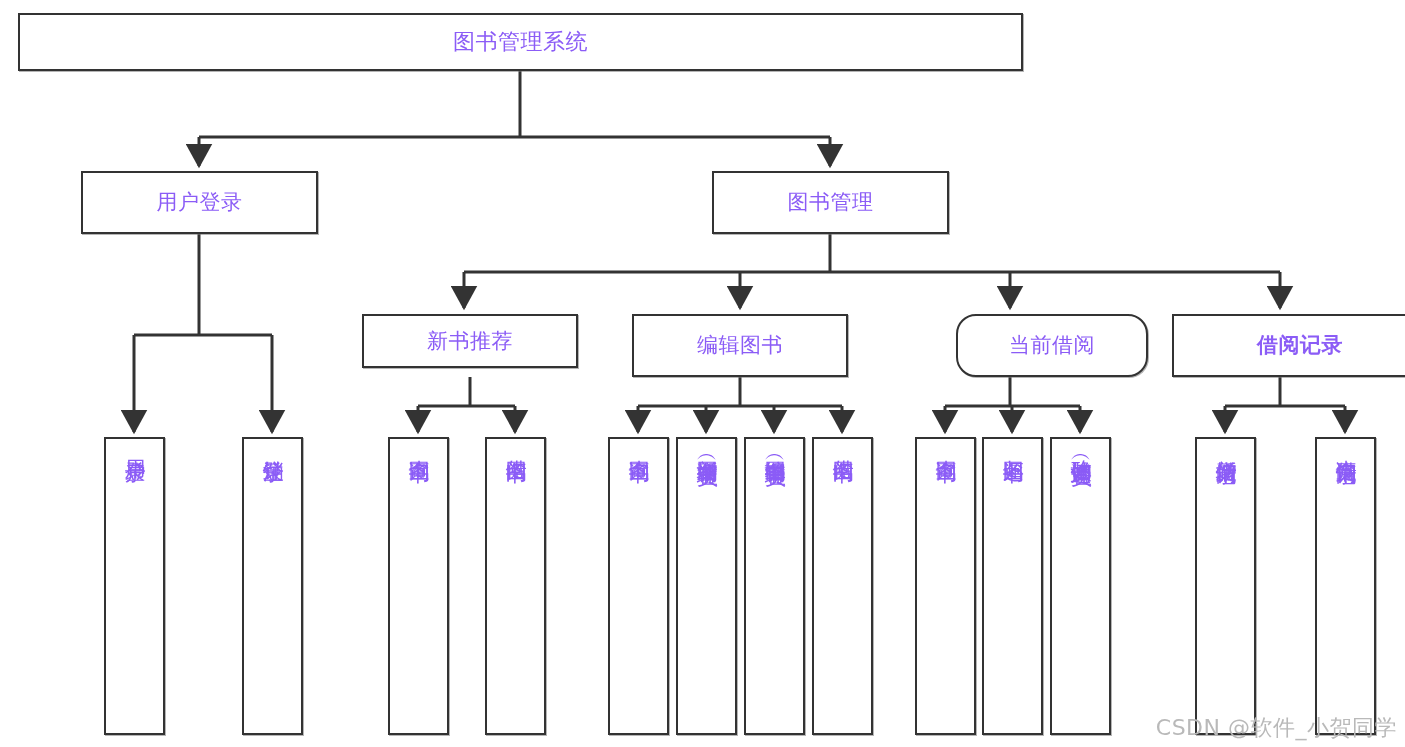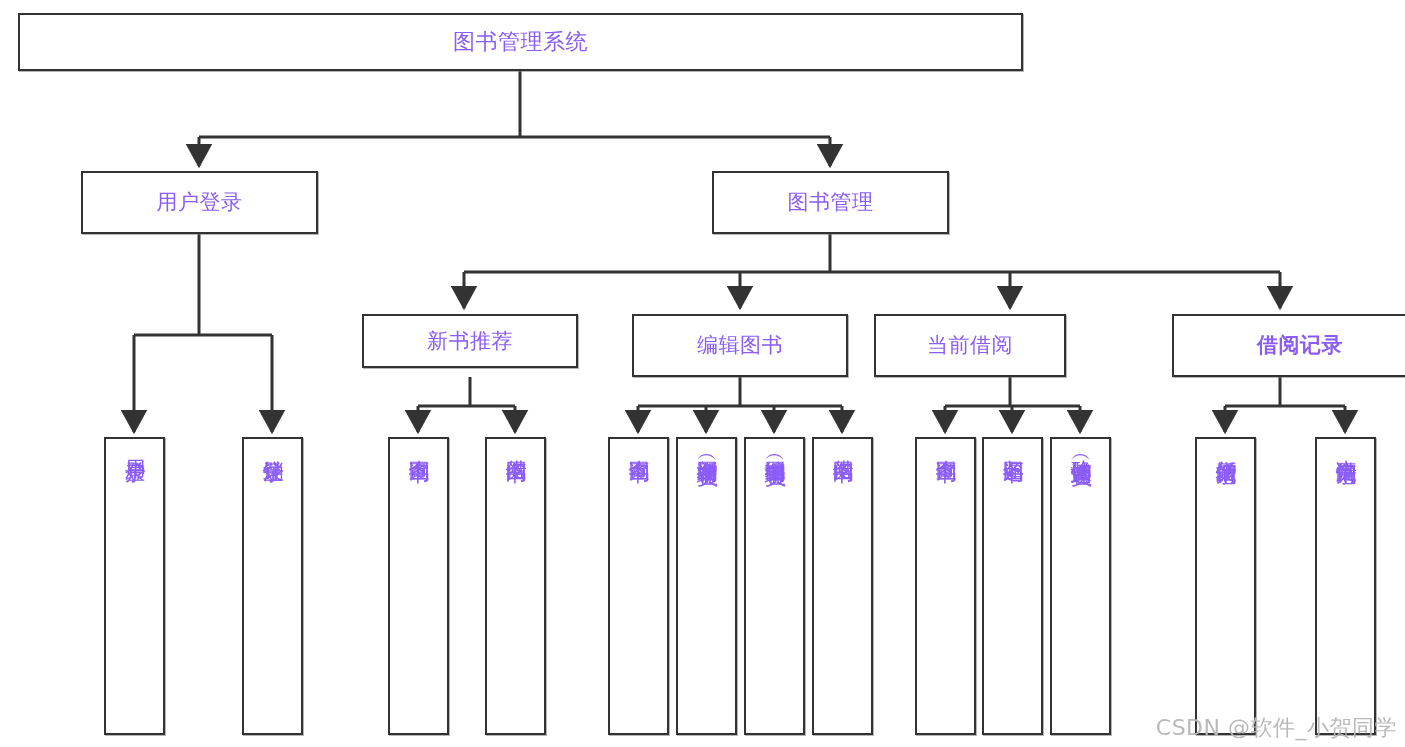--- a/index.html
+++ b/index.html
@@ -144,21 +144,21 @@
   </div>
 
   <div class="node h" style="left:362px; top:314px; width:216px; height:54px;">
     <span class="label">新书推荐</span>
   </div>
 
   <div class="node h" style="left:632px; top:314px; width:216px; height:63px;">
     <span class="label">编辑图书</span>
   </div>
 
-  <div class="node h" style="left:874px; top:314px; width:192px; height:63px;">
+  <div class="node h" style="left:956px; top:314px; width:192px; height:63px;border-radius:20px;">
     <span class="label">当前借阅</span>
   </div>
 
   <div class="node h" style="left:1172px; top:314px; width:256px; height:63px;font-weight:bold;">
     <span class="label">借阅记录</span>
   </div>
 
   <div class="node v" style="left:104px; top:437px; width:61px; height:298px;">
     <span class="label">用户登录</span>
   </div>

